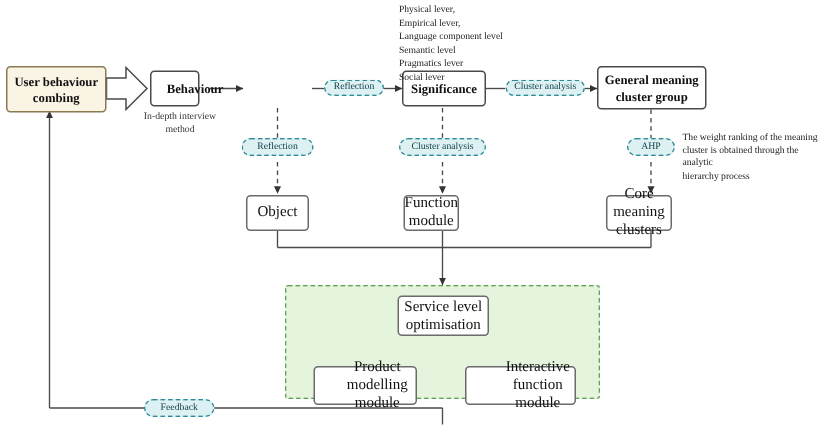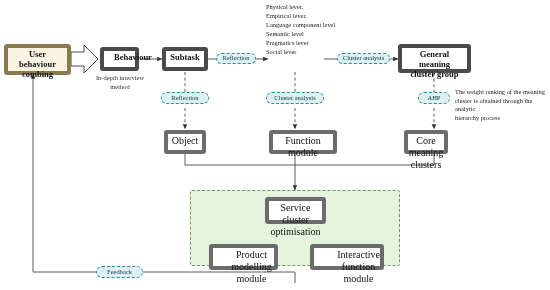--- a/index.html
+++ b/index.html
@@ -21,23 +21,24 @@
     width: 550px;
     height: 290px;
     pointer-events: none;
   }
 
   
   .node {
     position: absolute;
     box-sizing: border-box;
     display: flex;
+    align-items: center;
     justify-content: center;
     text-align: center;
-    border: 4px solid #4c1d95;
+    border: 1px solid #4c1d95;
     border-radius: 3px;
     background: #ffffff;
     color: #111111;
     line-height: 1.18;
     padding: 1px 2px;
   }
   .node.primary {
     font-weight: bold;
     font-size: 8.5px;
     border-color: #4a4a4a;
@@ -150,48 +151,48 @@
 
   <div class="node primary cream" style="left:4px; top:44px; width:67px; height:31px;">
     <span style="white-space:pre-line;">User behaviour
 combing</span>
   </div>
 
   <div class="node primary" style="left:100px; top:47px; width:20px; height:24px;padding-left:29px;">
     <span style="white-space:pre-line;">Behaviour</span>
   </div>
 
-  <div class="node primary" style="left:162px; top:47px; width:46px; height:24px;">
-    <span style="white-space:pre-line;">Subtask</span>
-  </div>
-
+
+  <div class="node primary" style="left:268px; top:47px; width:56px; height:24px;">
+    <span style="white-space:pre-line;">Significance</span>
+  </div>
 
   <div class="node primary" style="left:398px; top:44px; width:73px; height:29px;">
     <span style="white-space:pre-line;">General meaning
 cluster group</span>
   </div>
 
   <div class="node plain" style="left:164px; top:130px; width:42px; height:24px;">
     <span style="white-space:pre-line;">Object</span>
   </div>
 
-  <div class="node plain" style="left:269px; top:130px; width:68px; height:24px;">
+  <div class="node plain" style="left:269px; top:130px; width:37px; height:24px;">
     <span style="white-space:pre-line;">Function
 module</span>
   </div>
 
   <div class="node plain" style="left:404px; top:130px; width:44px; height:24px;">
     <span style="white-space:pre-line;">Core meaning
 clusters</span>
   </div>
 
   <div class="group-panel" style="left:190px; top:190px; width:210px; height:76px;"></div>
 
   <div class="node plain" style="left:265px; top:197px; width:61px; height:27px;">
-    <span style="white-space:pre-line;">Service cluster
+    <span style="white-space:pre-line;">Service level
 optimisation</span>
   </div>
 
   <div class="node plain" style="left:209px; top:244px; width:69px; height:26px;">
     <span style="white-space:pre-line;margin-left:16px;">Product modelling
 module</span>
   </div>
 
   <div class="node plain" style="left:310px; top:244px; width:74px; height:26px;">
     <span style="white-space:pre-line;margin-left:23px;">Interactive function

